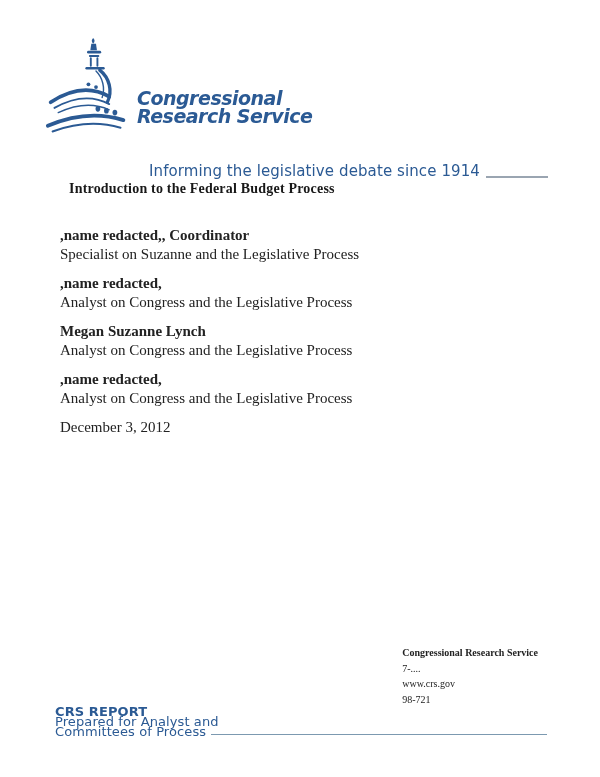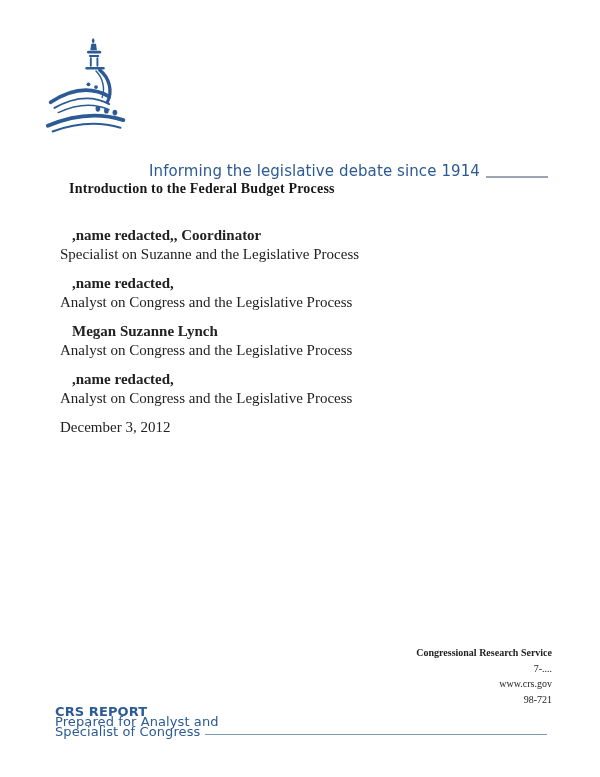--- a/index.html
+++ b/index.html
@@ -74,30 +74,29 @@
 
   
   .authors {
     position: absolute;
     left: 60px;
     top: 226px;
     font-size: 15px;
     color: #222;
   }
   .author-block { margin-bottom: 10px; }
-  .author-name { font-weight: bold; line-height: 19px; margin-left: 12px; }
+  .author-name { font-weight: bold; line-height: 19px; }
   .author-role { line-height: 19px; }
   .doc-date { line-height: 19px; margin-top: 8px; }
 
   
   .footer-right {
     position: absolute;
-    right: 48px;
+    right: 62px;
     top: 645px;
-    text-align: right;
     font-size: 10px;
     color: #222;
     line-height: 15.5px;
   }
   .footer-right .org { font-weight: bold; }
 
   
   .footer-left {
     position: absolute;
     left: 55px;
@@ -148,20 +147,24 @@
 
           <ellipse cx="56" cy="77" rx="2.5" ry="3" fill="#2b5a94" stroke="none"></ellipse>
           <ellipse cx="65" cy="79" rx="2.5" ry="3" fill="#2b5a94" stroke="none"></ellipse>
           <ellipse cx="74" cy="81" rx="2.5" ry="3" fill="#2b5a94" stroke="none"></ellipse>
 
           <path d="M3 95 q42 -18 80 -6" stroke-width="4"></path>
           <path d="M8 101 q38 -14 72 -4" stroke-width="2"></path>
         </g>
       </svg>
     </div>
+    <div class="logo-text">
+      <div>Congressional</div>
+      <div>Research Service</div>
+    </div>
     <div class="logo-tagline-row">
       <span class="logo-tagline">Informing the legislative debate since 1914</span>
       <span class="tagline-rule"></span>
     </div>
   </div>
 
   <h1 class="doc-title">Introduction to the Federal Budget Process</h1>
 
   <div class="authors">
     <div class="author-block">
@@ -187,18 +190,18 @@
     <div class="org">Congressional Research Service</div>
     <div>7-....</div>
     <div>www.crs.gov</div>
     <div>98-721</div>
   </div>
 
   <div class="footer-left">
     <div class="crs-report">CRS REPORT</div>
     <div>Prepared for Analyst and</div>
     <div class="footer-left-lastline">
-      <span>Specialist of Congress</span>
+      <span>Committees of Process</span>
       <span class="footer-rule"></span>
     </div>
   </div>
 
 </div>
 
 </body></html>

